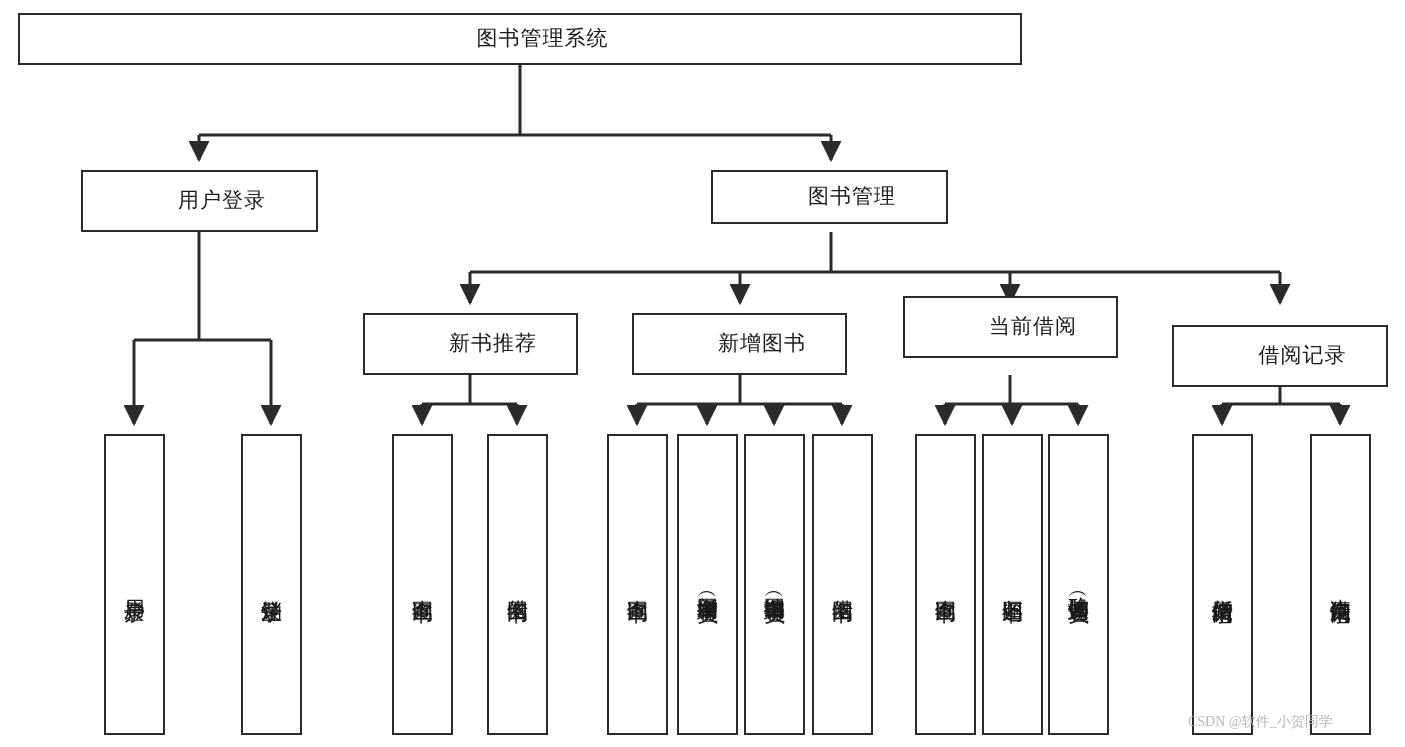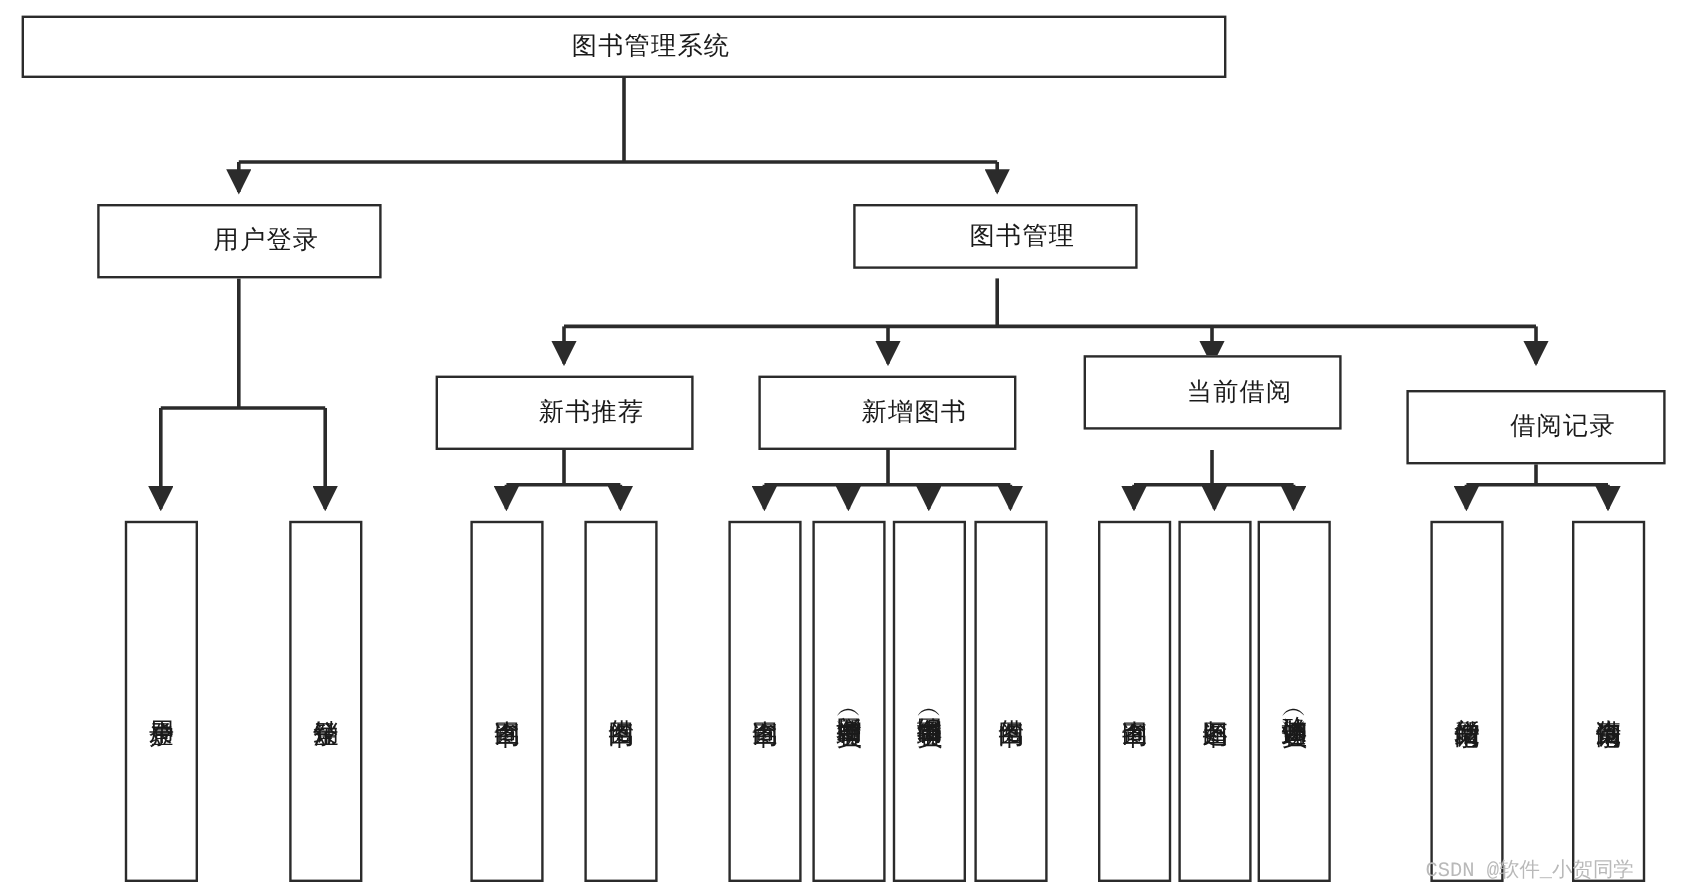--- a/index.html
+++ b/index.html
@@ -58,25 +58,25 @@
     font-size: 21px;
     line-height: 1.34;
     letter-spacing: 1px;
     white-space: nowrap;
     color: #1a1a1a;
   }
   .watermark {
     position: absolute;
     left: 1188px;
     top: 713px;
-    font-size: 17px;
+    font-size: 14px;
     color: #b9b9b9;
     white-space: nowrap;
     z-index: 5;
-    font-family: Liberation Mono, monospace;
+    font-family: Liberation Serif, serif;
   }
 </style>
 </head>
 <body>
 
 <div id="diagram">
 
   <svg id="edges" viewBox="0 0 1405 747" width="1405" height="747">
     <defs>
       <marker id="arrow" viewBox="0 0 10 10" refX="9" refY="5" markerWidth="7" markerHeight="7" orient="auto-start-reverse">

